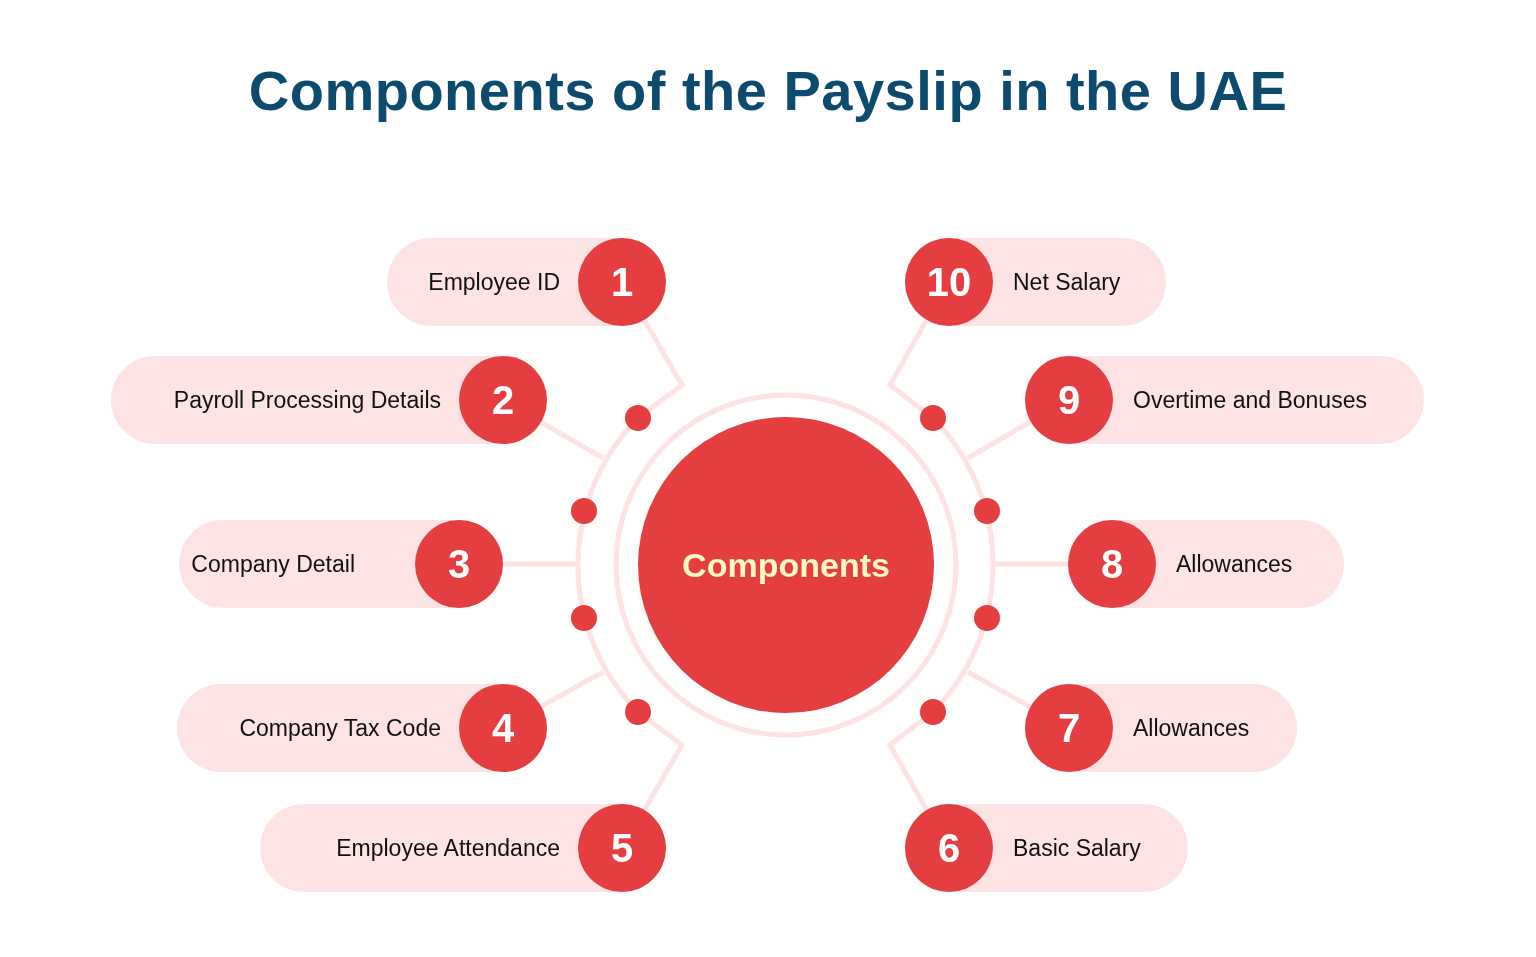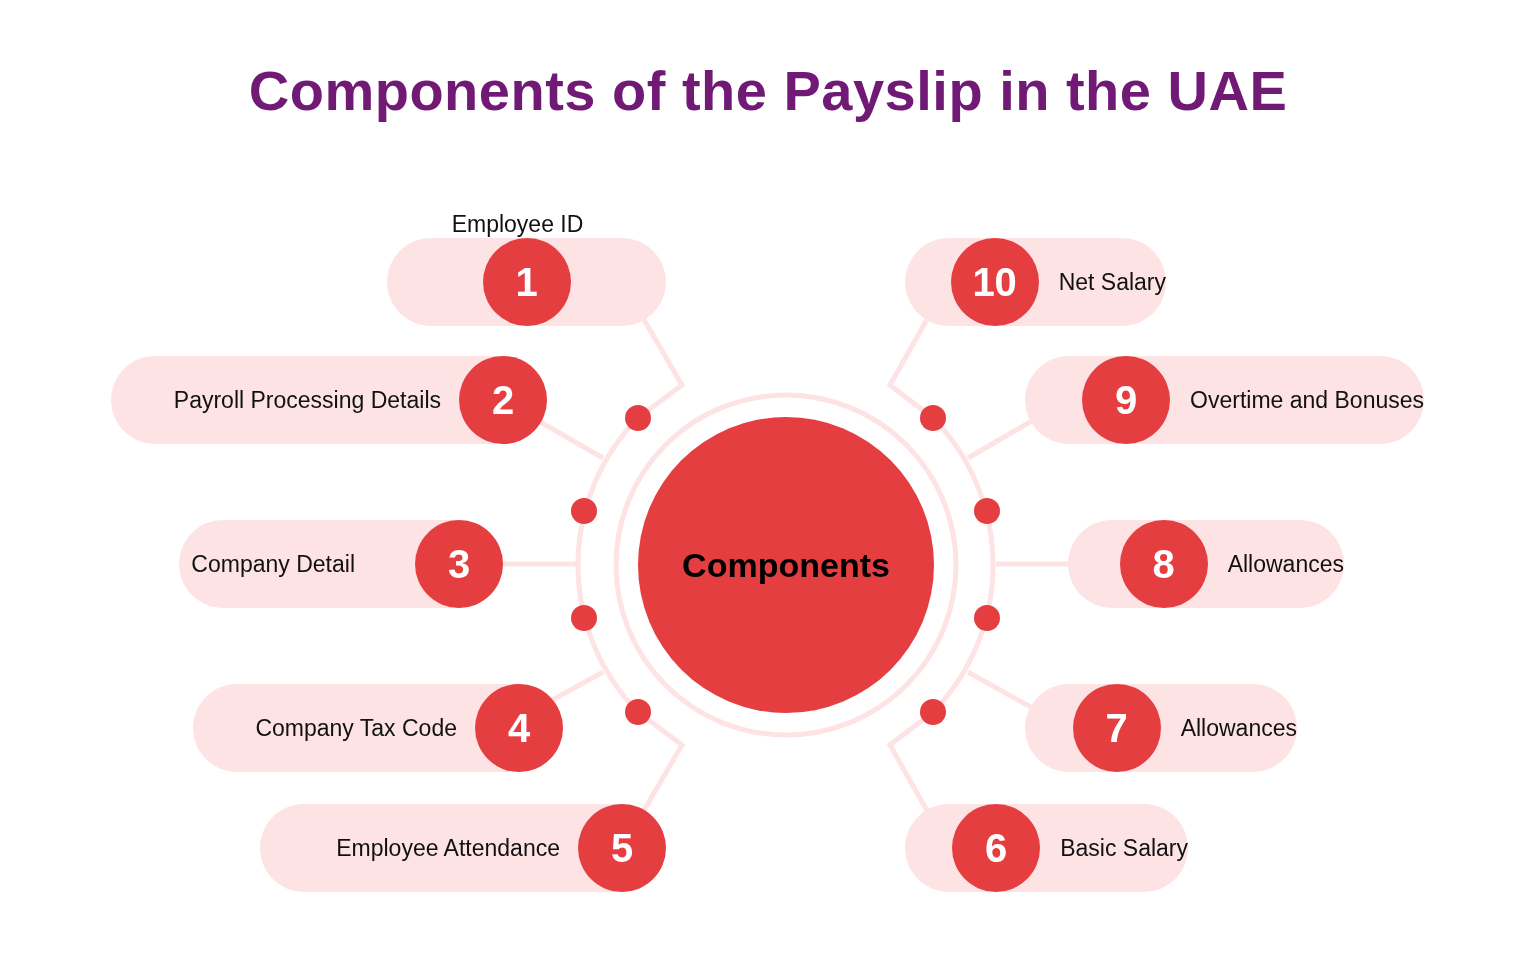--- a/index.html
+++ b/index.html
@@ -1,33 +1,33 @@
 <!DOCTYPE html>
 <html><head>
 <meta charset="utf-8">
 <style>
   html, body { margin: 0; padding: 0; background: #ffffff; }
   body { width: 1536px; height: 957px; position: relative; overflow: hidden;
          font-family: "Liberation Sans", "DejaVu Sans", sans-serif; }
   .title { position: absolute; left: 0; top: 58px; width: 1536px; text-align: center;
-           font-size: 56px; font-weight: 700; color: #701a75; letter-spacing: 0.5px; }
+           font-size: 56px; font-weight: 700; color: #0c4a6e; letter-spacing: 0.5px; }
   svg.connectors { position: absolute; left: 0; top: 0; }
   .pill { position: absolute; height: 88px; border-radius: 44px; background: #fde3e4;
           display: flex; align-items: center; box-sizing: border-box; }
   .pill.left { justify-content: flex-end; }
-  .pill.right { justify-content: flex-end; }
+  .pill.right { justify-content: flex-start; }
   .pill .label { font-size: 23px; color: #111111; white-space: nowrap; }
   .pill.left .label { margin-right: 18px; }
   .pill.right .label { margin-left: 20px; }
   .num { width: 88px; height: 88px; border-radius: 50%; background: #e53e41; color: #ffffff;
          font-size: 40px; font-weight: 700; display: flex; align-items: center;
          justify-content: center; flex-shrink: 0; }
   .center { position: absolute; left: 638px; top: 417px; width: 296px; height: 296px;
             border-radius: 50%; background: #e53e41; display: flex; align-items: center;
-            justify-content: center; color: #000000; font-size: 34px; font-weight: 700; }
+            justify-content: center; color: #fef9c3; font-size: 34px; font-weight: 700; }
 </style>
 </head>
 <body>
 
 <div class="title">Components of the Payslip in the UAE</div>
 
 <svg class="connectors" width="1536" height="957">
   <g fill="none" stroke="#fde3e4" stroke-width="5">
 
     <circle cx="786" cy="565" r="170"></circle>
@@ -57,36 +57,36 @@
     <circle cx="987" cy="511" r="13"></circle>
     <circle cx="987" cy="618" r="13"></circle>
     <circle cx="933" cy="712" r="13"></circle>
   </g>
 </svg>
 
 <div class="center">
   <span>Components</span>
 </div>
 
-<div class="pill left" style="left:387px; top:238px; width:279px;flex-direction:column;">
+<div class="pill left" style="left:387px; top:238px; width:279px;">
   <span class="label">Employee ID</span>
   <span class="num">1</span>
 </div>
 
 <div class="pill left" style="left:111px; top:356px; width:436px;text-align:right;">
   <span class="label">Payroll Processing Details</span>
   <span class="num">2</span>
 </div>
 
 <div class="pill left" style="left:179px; top:520px; width:324px;gap:42px;">
   <span class="label">Company Detail</span>
   <span class="num">3</span>
 </div>
 
-<div class="pill left" style="left:193px; top:684px; width:370px;">
+<div class="pill left" style="left:177px; top:684px; width:370px;">
   <span class="label">Company Tax Code</span>
   <span class="num">4</span>
 </div>
 
 <div class="pill left" style="left:260px; top:804px; width:406px;">
   <span class="label">Employee Attendance</span>
   <span class="num">5</span>
 </div>
 
 <div class="pill right" style="left:905px; top:238px; width:261px;">

